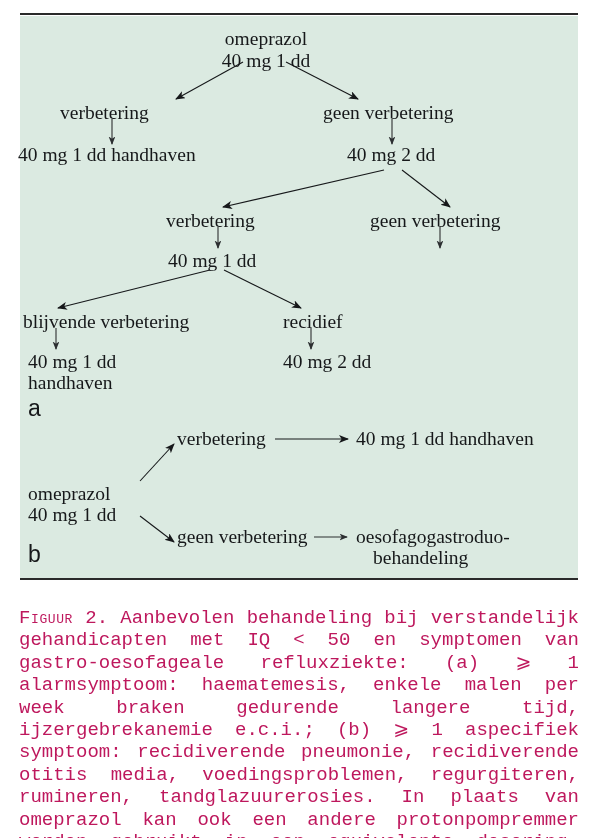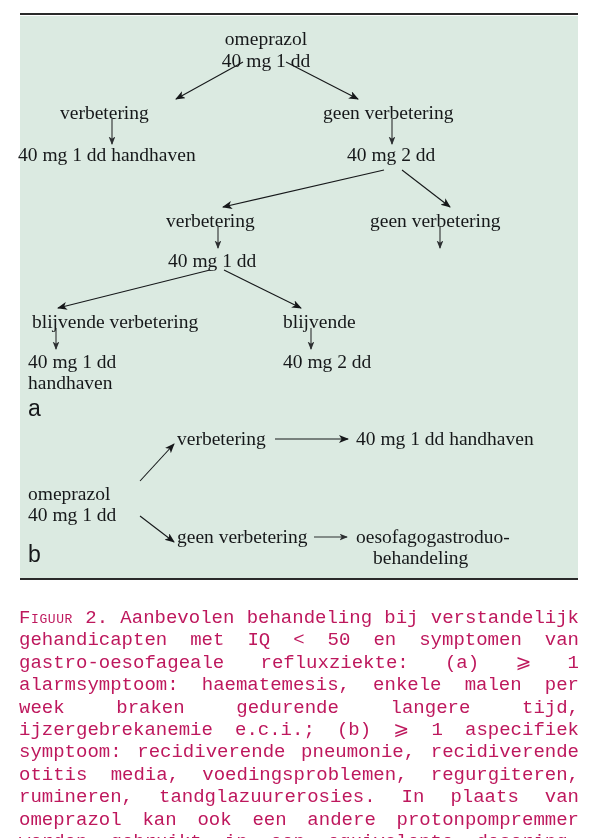--- a/index.html
+++ b/index.html
@@ -157,22 +157,22 @@
     <div class="node" style="left:303px; top:86px;">geen verbetering</div>
 
     <div class="node" style="left:-2px; top:128px;">40 mg 1 dd handhaven</div>
     <div class="node" style="left:327px; top:128px;">40 mg 2 dd</div>
 
     <div class="node" style="left:146px; top:194px;">verbetering</div>
     <div class="node" style="left:350px; top:194px;">geen verbetering</div>
 
     <div class="node" style="left:148px; top:234px;">40 mg 1 dd</div>
 
-    <div class="node" style="left:12px; top:295px;">blijvende verbetering</div>
-    <div class="node" style="left:263px; top:295px;">blijvende</div>
+    <div class="node" style="left:3px; top:295px;">blijvende verbetering</div>
+    <div class="node" style="left:263px; top:295px;">recidief</div>
 
     <div class="node" style="left:8px; top:335px;">40 mg 1 dd</div>
     <div class="node" style="left:8px; top:356px;font-family:Liberation Serif, serif;">handhaven</div>
 
     <div class="node" style="left:263px; top:335px;">40 mg 2 dd</div>
 
     <div class="panel-letter" style="left:8px; top:381px;">a</div>
 
     <div class="node" style="left:8px; top:467px;">omeprazol</div>
     <div class="node" style="left:8px; top:488px;">40 mg 1 dd</div>

